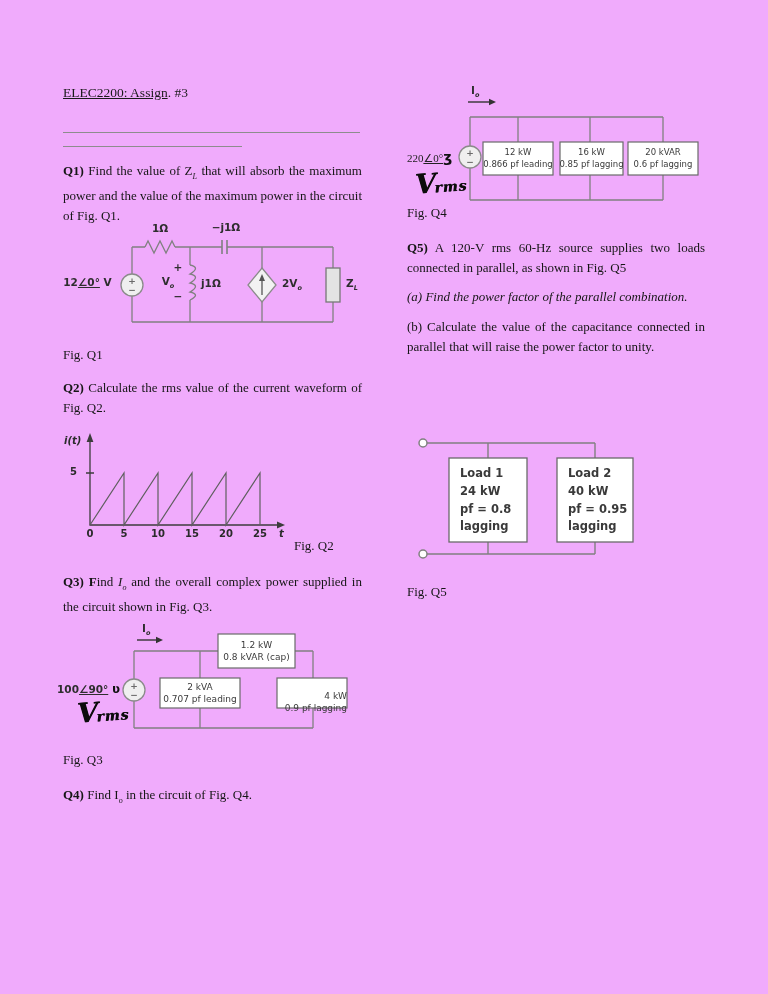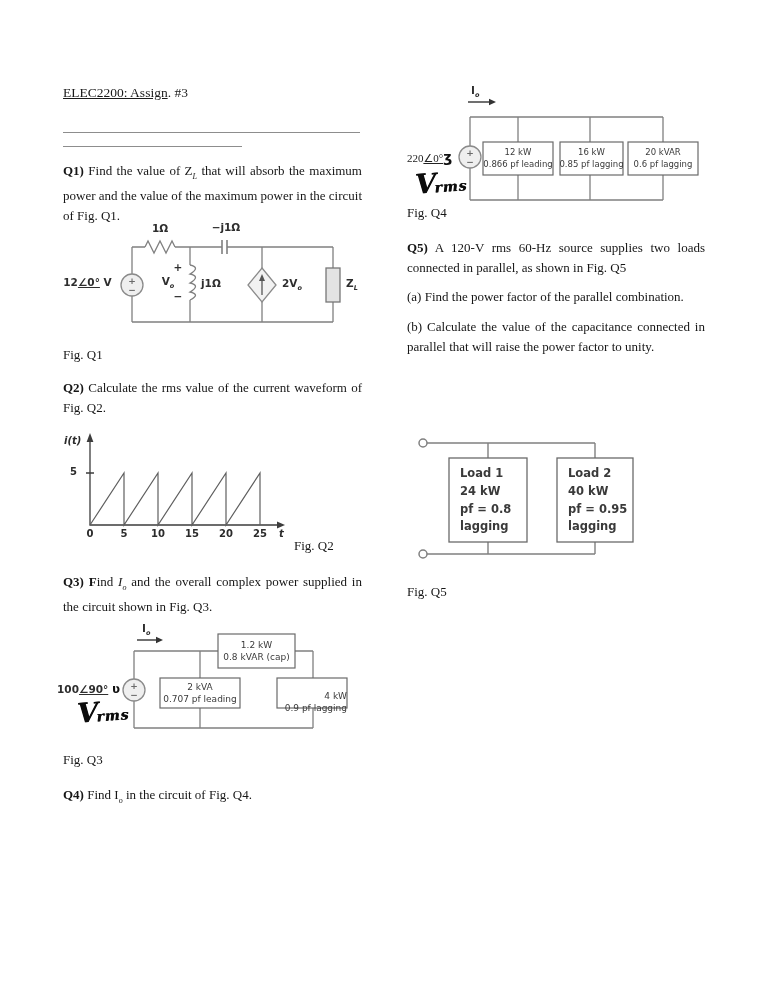--- a/index.html
+++ b/index.html
@@ -1,16 +1,16 @@
 <!DOCTYPE html>
 <html><head>
 <meta charset="utf-8">
 <style>
   html,body{margin:0;padding:0;background:#9a9a9a;}
-  .page{position:relative;width:768px;height:994px;background:#ffffff;overflow:hidden;
+  .page{position:relative;width:768px;height:994px;background:#f0abfc;overflow:hidden;
         font-family:"Liberation Serif",serif;color:#1a1a1a;}
   .abs{position:absolute;}
   .title{font-size:13.5px;}
   .u{text-decoration:underline;}
   .rule{position:absolute;height:0;border-top:1.5px solid #8d8d8d;}
   .para{position:absolute;margin:0;font-size:13px;line-height:19.5px;text-align:justify;color:#161616;}
   .para b{font-weight:bold;}
   .para sub,.lbl sub{font-size:0.62em;}
   .cap{position:absolute;font-size:13px;color:#161616;}
   .fig{position:absolute;}
@@ -155,21 +155,21 @@
         <span>0.85 pf lagging</span>
       </div>
     <div class="boxtext" style="left:221px;top:57px;width:70px;height:33px;font-size:8.5px;">
         <span>20 kVAR</span>
         <span>0.6 pf lagging</span>
       </div>
   </div>
   <div class="cap" style="left:407px;top:205px;">Fig. Q4</div>
 
   <p class="para" style="left:407px;top:238px;width:298px;"><b>Q5)</b><span> A 120-V rms 60-Hz source supplies two loads connected in parallel, as shown in Fig. Q5</span></p>
-  <p class="para" style="left:407px;top:287px;width:298px;">(a) Find the power factor of the parallel combination.</p>
+  <p class="para" style="left:407px;top:287px;width:298px;font-style:italic;">(a) Find the power factor of the parallel combination.</p>
   <p class="para" style="left:407px;top:317px;width:298px;">(b) Calculate the value of the capacitance connected in parallel that will raise the power factor to unity.</p>
 
   <div class="fig" style="left:407px;top:430px;width:240px;height:140px;">
     <svg width="240" height="140" viewBox="0 0 240 140">
       <path d="M20,13 H188 M81,13 V28 M188,13 V28 M81,112 V124 M188,112 V124 M20,124 H188" stroke="#808080" stroke-width="1.4" fill="none"></path>
       <circle cx="16" cy="13" r="4" fill="#ffffff" stroke="#808080" stroke-width="1.5"></circle>
       <circle cx="16" cy="124" r="4" fill="#ffffff" stroke="#808080" stroke-width="1.5"></circle>
       <rect x="42" y="28" width="78" height="84" fill="#ffffff" stroke="#6a6a6a" stroke-width="1.3"></rect>
       <rect x="150" y="28" width="76" height="84" fill="#ffffff" stroke="#6a6a6a" stroke-width="1.3"></rect>
     </svg>

